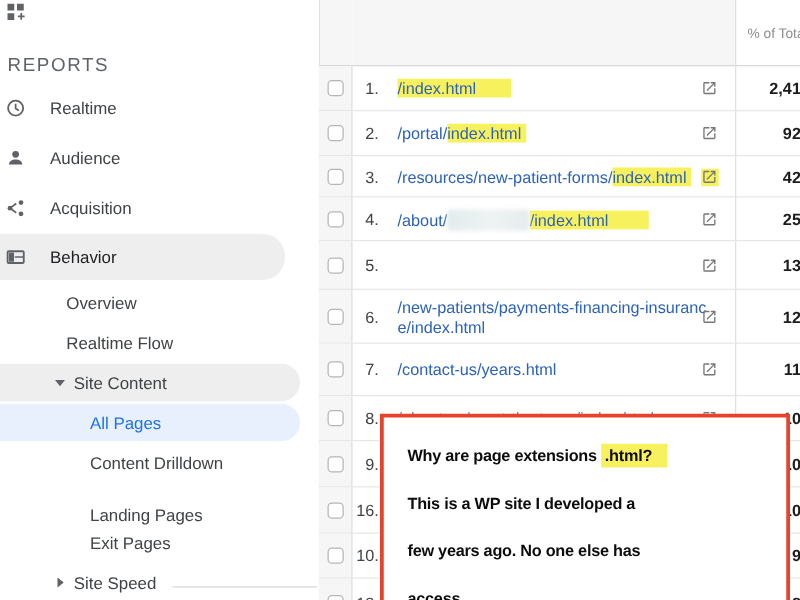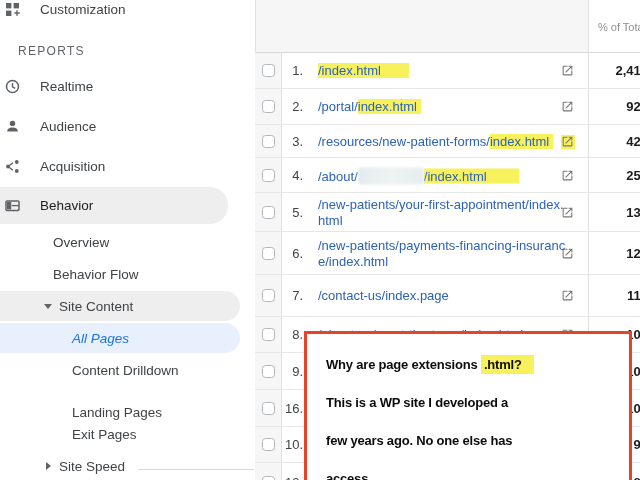--- a/index.html
+++ b/index.html
@@ -5,21 +5,21 @@
   html,body{margin:0;padding:0;background:#fff;}
   *{box-sizing:border-box;font-family:"Liberation Sans",sans-serif;}
   .screen{position:relative;width:640px;height:480px;overflow:hidden;background:#fff;}
 
   
   .sidebar{position:absolute;left:0;top:0;width:255px;height:480px;background:#fff;z-index:2;}
   .nav-item{position:absolute;left:0;display:flex;align-items:center;height:40px;width:255px;
             color:#3f4346;font-size:13.5px;cursor:pointer;}
   .nav-item .nico{position:absolute;left:5px;width:15px;height:15px;display:flex;align-items:center;justify-content:center;}
   .nav-item .nlabel{position:absolute;left:40px;white-space:nowrap;}
-  .section-label{position:absolute;left:18px;top:44px;font-size:12px;letter-spacing:1.3px;color:#5f6368;}
+  .section-label{position:absolute;left:6px;top:44px;font-size:15px;letter-spacing:1.3px;color:#5f6368;}
   .pill-gray{background:#eeeeee;border-radius:0 18px 18px 0;text-decoration:underline;}
   .sub-item{position:absolute;left:0;height:32px;width:255px;display:flex;align-items:center;
             color:#3f4346;font-size:13.5px;cursor:pointer;}
   .sub-item .slabel{position:absolute;white-space:nowrap;}
   .indent-1{left:53px;}
   .indent-arrow{left:59px;text-align:right;}
   .indent-2{left:72px;}
   .pill-wrap{width:240px;height:30px;border-radius:0 16px 16px 0;position:absolute;top:1px;left:0;}
   .active-blue{color:#1a73e8;}
   .arrow-down{position:absolute;left:44px;width:0;height:0;border-left:4.5px solid transparent;
@@ -72,21 +72,20 @@
 
     <div class="nav-item" style="top:-11px;">
       <span class="nico">
         <svg class="i-svg" width="15" height="15" viewBox="0 0 15 15">
           <rect x="1" y="1" width="5.4" height="5.4" fill="#5f6368"></rect>
           <rect x="8.6" y="1" width="5.4" height="5.4" fill="#5f6368"></rect>
           <rect x="1" y="8.6" width="5.4" height="5.4" fill="#5f6368"></rect>
           <path d="M11.3 8.3v2h-2v1.4h2v2h1.4v-2h2v-1.4h-2v-2z" fill="#5f6368"></path>
         </svg>
       </span>
-      <span class="nlabel">Customization</span>
     </div>
 
     <div class="section-label">REPORTS</div>
 
     <div class="nav-item" style="top:66px;">
       <span class="nico">
         <svg class="i-svg" width="15" height="15" viewBox="0 0 15 15">
           <circle cx="7.5" cy="7.5" r="6" fill="none" stroke="#5f6368" stroke-width="1.5"></circle>
           <path d="M7.5 4v3.8l2.6 1.6" fill="none" stroke="#5f6368" stroke-width="1.4"></path>
         </svg>
@@ -125,30 +124,30 @@
         </svg>
       </span>
       <span class="nlabel" style="color:#202124;">Behavior</span>
     </div>
 
     <div class="sub-item" style="top:226px;">
       <span class="slabel indent-1">Overview</span>
     </div>
 
     <div class="sub-item" style="top:258px;">
-      <span class="slabel indent-1">Behavior Flow</span>
+      <span class="slabel indent-1">Realtime Flow</span>
     </div>
 
     <div class="sub-item" style="top:290px;">
       <span class="pill-wrap pill-gray"></span>
       <span class="arrow-down" style="z-index:1;"></span>
       <span class="slabel indent-arrow" style="z-index:1;">Site Content</span>
     </div>
 
-    <div class="sub-item" style="top:322px;font-style:italic;">
+    <div class="sub-item" style="top:322px;">
       <span class="pill-wrap" style="background:#e8f0fe;"></span>
       <span class="slabel indent-2 active-blue" style="z-index:1;">All Pages</span>
     </div>
 
     <div class="sub-item" style="top:354px;">
       <span class="slabel indent-2">Content Drilldown</span>
     </div>
 
     <div class="sub-item" style="top:396px;text-align:right;">
       <span class="slabel indent-2">Landing Pages</span>
@@ -240,21 +239,20 @@
         <div class="metric-cell">
           <span class="metric-val">259</span>
         </div>
         <div class="rb"></div>
       </div>
       <div class="t-row" style="top: 193px; height: 39px;">
         <div class="cb-col">
           <span class="checkbox"></span>
         </div>
         <div class="row-num">5.</div>
-        <div class="row-link"><span>/new-patients/your-first-appointment/index.html</span></div>
         <span class="ext-icon">
           <svg width="13" height="13" viewBox="0 0 24 24">
             <path d="M19 19H5V5h7V3H5a2 2 0 0 0-2 2v14a2 2 0 0 0 2 2h14c1.1 0 2-.9 2-2v-7h-2v7zM14 3v2h3.59l-9.83 9.83 1.41 1.41L19 6.41V10h2V3h-7z" fill="#777"></path>
           </svg>
         </span>
         <div class="metric-cell">
           <span class="metric-val">131</span>
         </div>
         <div class="rb"></div>
       </div>
@@ -272,21 +270,21 @@
         <div class="metric-cell">
           <span class="metric-val">122</span>
         </div>
         <div class="rb"></div>
       </div>
       <div class="t-row" style="top: 275px; height: 42px;">
         <div class="cb-col">
           <span class="checkbox"></span>
         </div>
         <div class="row-num">7.</div>
-        <div class="row-link"><span>/contact-us/index.page</span></div>
+        <div class="row-link"><span>/contact-us/years.html</span></div>
         <span class="ext-icon">
           <svg width="13" height="13" viewBox="0 0 24 24">
             <path d="M19 19H5V5h7V3H5a2 2 0 0 0-2 2v14a2 2 0 0 0 2 2h14c1.1 0 2-.9 2-2v-7h-2v7zM14 3v2h3.59l-9.83 9.83 1.41 1.41L19 6.41V10h2V3h-7z" fill="#777"></path>
           </svg>
         </span>
         <div class="metric-cell">
           <span class="metric-val">119</span>
         </div>
         <div class="rb"></div>
       </div>

